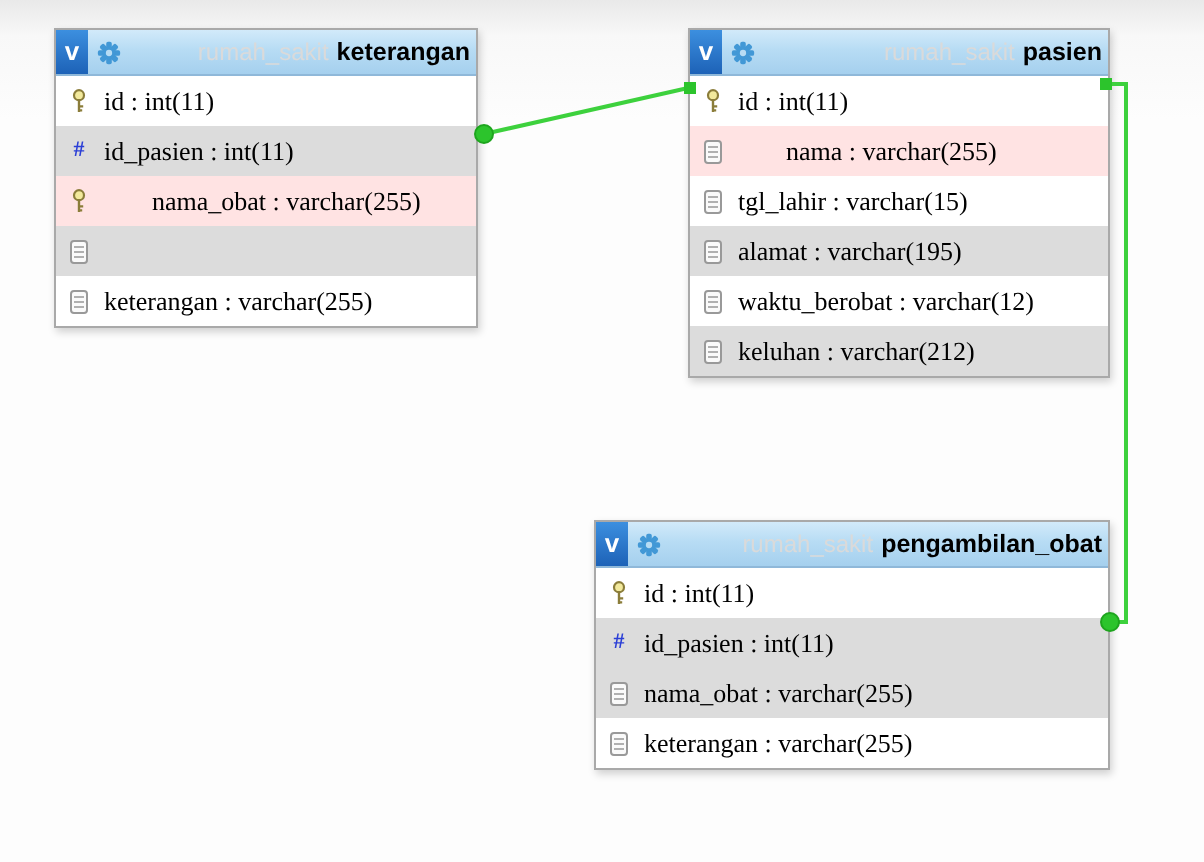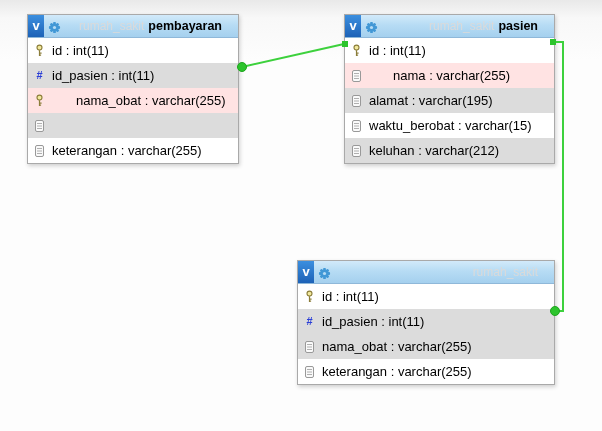--- a/index.html
+++ b/index.html
@@ -27,32 +27,33 @@
     overflow:hidden;
   }
   .v-icon{
     width:16px;height:22px;flex:0 0 16px;
     background:linear-gradient(180deg,#3c8fdf,#1d62b7);
     color:#ffffff;font-weight:bold;font-size:13px;line-height:21px;
     text-align:center;cursor:pointer;
   }
   .gear-icon{margin-left:4px;flex:0 0 13px;height:13px;cursor:pointer;}
   .hdr-text{
-    margin-left:auto;padding-right:16px;
+    margin-left:auto;padding-right:3px;
     display:flex;align-items:baseline;gap:4px;
   }
   .db-label{font-size:12px;color:#dadada;}
   .tbl-name{font-size:12.5px;font-weight:bold;color:#000;}
   .tbl-row{
     height:25px;
     display:flex;align-items:center;
     padding:0 4px 0 6px;
     font-size:13px;color:#000;
     white-space:nowrap;overflow:hidden;
     cursor:pointer;
+    font-family:Liberation Serif, serif;
   }
   .tbl-row .row-icon{
     width:11px;flex:0 0 11px;margin-right:7px;
     display:flex;align-items:center;justify-content:center;
   }
   .hash-glyph{color:#2b3fd6;font-weight:bold;font-size:11px;line-height:11px;}
   .bg-white{background:#ffffff;}
   .bg-gray{background:#dcdcdc;}
   .bg-pink{background:#ffe3e3;gap:24px;}
   #relations-layer{
@@ -79,21 +80,21 @@
               <rect x="1" y="5.5" width="12" height="3" rx="1"></rect>
               <rect x="5.5" y="1" width="3" height="12" rx="1"></rect>
               <rect x="1" y="5.5" width="12" height="3" rx="1" transform="rotate(45 7 7)"></rect>
               <rect x="1" y="5.5" width="12" height="3" rx="1" transform="rotate(-45 7 7)"></rect>
               <circle cx="7" cy="7" r="3.4"></circle>
             </g>
             <circle cx="7" cy="7" r="1.7" fill="#b7dcf4"></circle>
           </svg></span>
         <span class="hdr-text">
           <span class="db-label">rumah_sakit</span>
-          <span class="tbl-name">pembayaran</span>
+          <span class="tbl-name">keterangan</span>
         </span>
       </div>
       <div class="tbl-row bg-white">
         <span class="row-icon">
           <svg width="11" height="13" viewBox="0 0 11 13">
             <circle cx="5.5" cy="3.6" r="2.5" fill="#f2e99c" stroke="#8b7d3a" stroke-width="1.1"></circle>
             <path d="M5.5 6.2 V12 M5.5 9.2 h2.1 M5.5 11.2 h1.6" stroke="#8b7d3a" stroke-width="1.2" fill="none"></path>
           </svg>
         </span>
         <span>id : int(11)</span>
@@ -160,37 +161,46 @@
       </div>
       <div class="tbl-row bg-pink">
         <span class="row-icon">
           <svg width="9" height="12" viewBox="0 0 9 12">
             <rect x="0.5" y="0.5" width="8" height="11" rx="1.5" fill="#fafafa" stroke="#999"></rect>
             <path d="M2 3.5h5M2 6h5M2 8.5h5" stroke="#b0b0b0" stroke-width="1"></path>
           </svg>
         </span>
         <span>nama : varchar(255)</span>
       </div>
+      <div class="tbl-row bg-white">
+        <span class="row-icon">
+          <svg width="9" height="12" viewBox="0 0 9 12">
+            <rect x="0.5" y="0.5" width="8" height="11" rx="1.5" fill="#fafafa" stroke="#999"></rect>
+            <path d="M2 3.5h5M2 6h5M2 8.5h5" stroke="#b0b0b0" stroke-width="1"></path>
+          </svg>
+        </span>
+        <span>tgl_lahir : varchar(15)</span>
+      </div>
       <div class="tbl-row bg-gray">
         <span class="row-icon">
           <svg width="9" height="12" viewBox="0 0 9 12">
             <rect x="0.5" y="0.5" width="8" height="11" rx="1.5" fill="#fafafa" stroke="#999"></rect>
             <path d="M2 3.5h5M2 6h5M2 8.5h5" stroke="#b0b0b0" stroke-width="1"></path>
           </svg>
         </span>
         <span>alamat : varchar(195)</span>
       </div>
       <div class="tbl-row bg-white">
         <span class="row-icon">
           <svg width="9" height="12" viewBox="0 0 9 12">
             <rect x="0.5" y="0.5" width="8" height="11" rx="1.5" fill="#fafafa" stroke="#999"></rect>
             <path d="M2 3.5h5M2 6h5M2 8.5h5" stroke="#b0b0b0" stroke-width="1"></path>
           </svg>
         </span>
-        <span>waktu_berobat : varchar(15)</span>
+        <span>waktu_berobat : varchar(12)</span>
       </div>
       <div class="tbl-row bg-gray">
         <span class="row-icon">
           <svg width="9" height="12" viewBox="0 0 9 12">
             <rect x="0.5" y="0.5" width="8" height="11" rx="1.5" fill="#fafafa" stroke="#999"></rect>
             <path d="M2 3.5h5M2 6h5M2 8.5h5" stroke="#b0b0b0" stroke-width="1"></path>
           </svg>
         </span>
         <span>keluhan : varchar(212)</span>
       </div>
@@ -203,20 +213,21 @@
               <rect x="1" y="5.5" width="12" height="3" rx="1"></rect>
               <rect x="5.5" y="1" width="3" height="12" rx="1"></rect>
               <rect x="1" y="5.5" width="12" height="3" rx="1" transform="rotate(45 7 7)"></rect>
               <rect x="1" y="5.5" width="12" height="3" rx="1" transform="rotate(-45 7 7)"></rect>
               <circle cx="7" cy="7" r="3.4"></circle>
             </g>
             <circle cx="7" cy="7" r="1.7" fill="#b7dcf4"></circle>
           </svg></span>
         <span class="hdr-text">
           <span class="db-label">rumah_sakit</span>
+          <span class="tbl-name">pengambilan_obat</span>
         </span>
       </div>
       <div class="tbl-row bg-white">
         <span class="row-icon">
           <svg width="11" height="13" viewBox="0 0 11 13">
             <circle cx="5.5" cy="3.6" r="2.5" fill="#f2e99c" stroke="#8b7d3a" stroke-width="1.1"></circle>
             <path d="M5.5 6.2 V12 M5.5 9.2 h2.1 M5.5 11.2 h1.6" stroke="#8b7d3a" stroke-width="1.2" fill="none"></path>
           </svg>
         </span>
         <span>id : int(11)</span>

